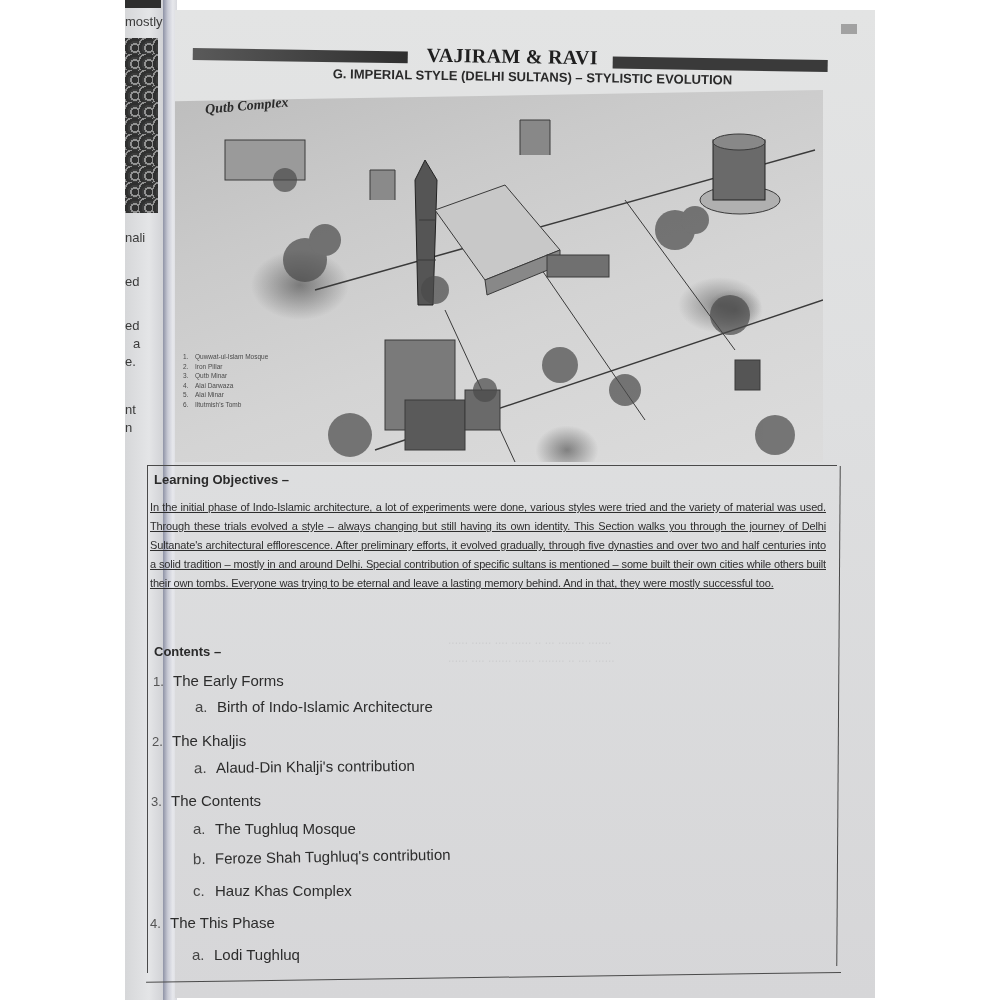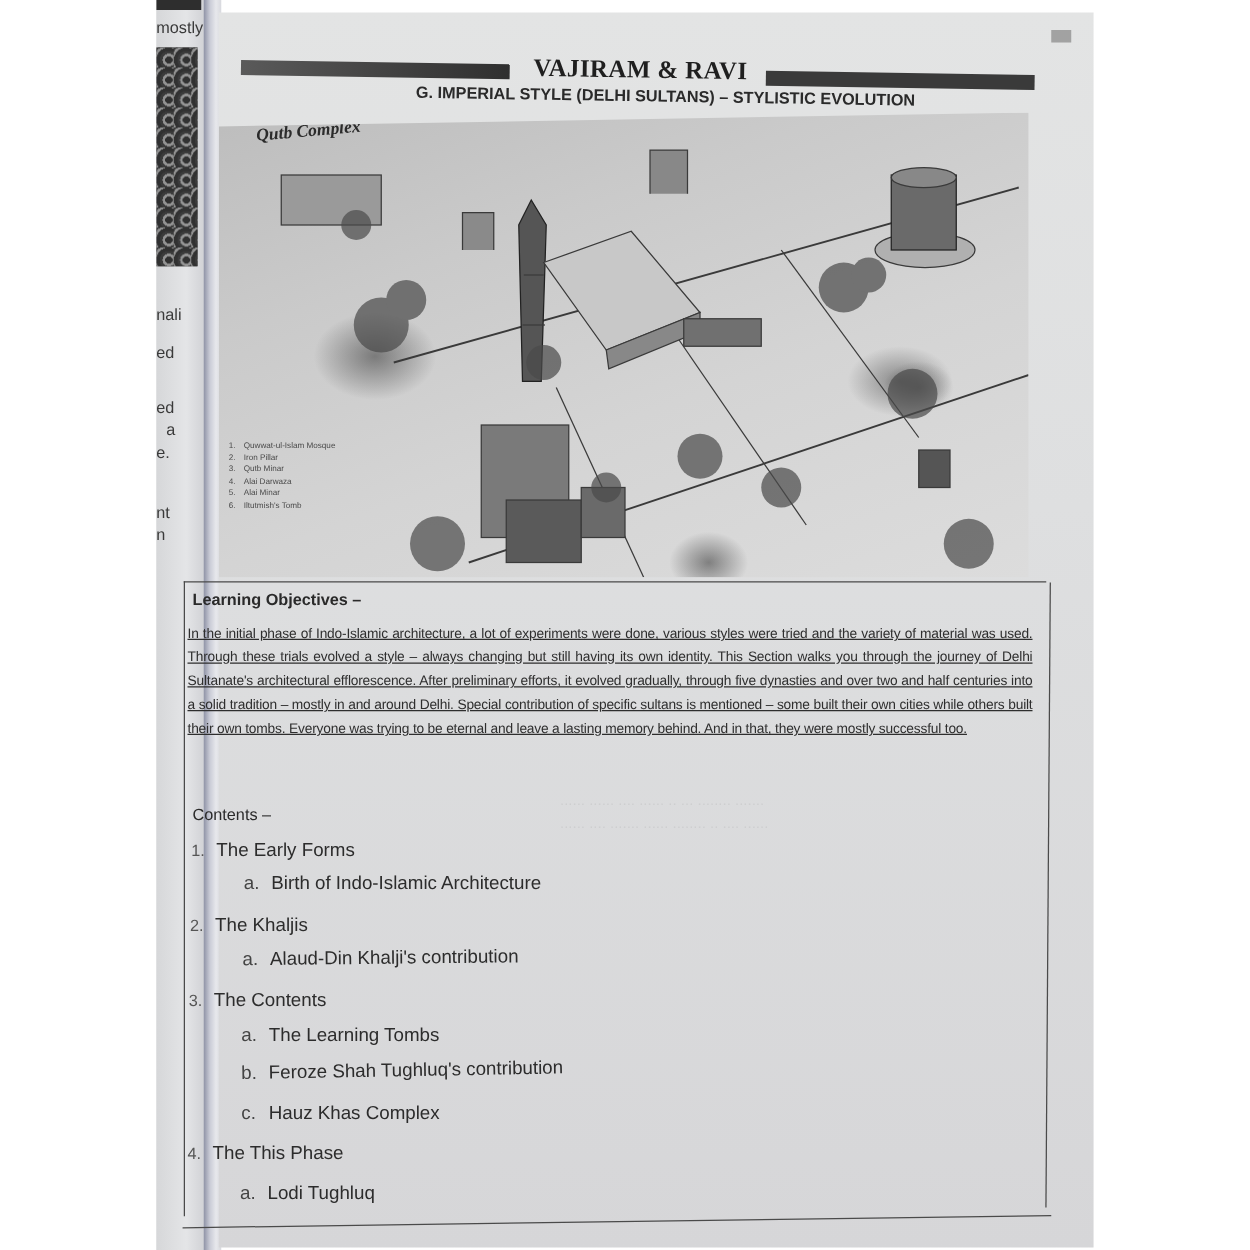--- a/index.html
+++ b/index.html
@@ -77,40 +77,40 @@
     }
     .box .right-edge { position: absolute; right: -2px; top: 0; width: 1.3px; height: 500px; background: #4a4a4a; transform: rotate(0.4deg); }
     .box .bottom-edge {
       position: absolute; left: -2px; bottom: 0; width: 695px; height: 1.3px; background: #4a4a4a; transform: rotate(-0.8deg); transform-origin: right;
     }
     .obj-heading { position: absolute; left: 6px; top: 6px; font-weight: bold; font-size: 13px; color: #2a2a2a; }
     .obj-text {
       position: absolute; left: 2px; top: 32px; width: 676px;
       font-size: 11px; line-height: 19px; color: #2e2e2e; text-align: justify; letter-spacing: -0.15px; text-decoration: underline;
     }
-    .contents-heading { position: absolute; left: 6px; top: 178px; font-weight: normal; font-size: 13px; color: #2a2a2a; }
+    .contents-heading { position: absolute; left: 6px; top: 178px; font-weight: bold; font-size: 13px; color: #2a2a2a; }
     .toc { position: absolute; left: 2px; top: 204px; width: 500px; }
     .toc .item { position: absolute; left: 0; font-size: 15px; color: #2c2c2c; white-space: nowrap; }
     .toc .item .n { display: inline-block; width: 20px; font-size: 13px; color: #555; }
     .toc .sub { position: absolute; font-size: 15px; color: #2c2c2c; white-space: nowrap; }
     .toc .sub .n { display: inline-block; width: 22px; color: #444; }
 
     
     .bleed { position: absolute; color: rgba(60,60,60,.08); font-size: 12px; line-height: 18px; white-space: pre; }
 
     .right-bg { position: absolute; left: 875px; top: 0; width: 125px; height: 1000px; background: #ffffff; }
   </style>
 </head>
 <body>
 
 <div class="left-page">
   <div class="bar-top"></div>
   <span class="frag" style="top:14px;">mostly</span>
   <div class="ornament"></div>
-  <span class="frag" style="top:244px;">nali</span>
+  <span class="frag" style="top:230px;">nali</span>
   <span class="frag" style="top:274px;">ed</span>
   <span class="frag" style="top:318px;">ed</span>
   <span class="frag" style="top:336px; left:8px;">a</span>
   <span class="frag" style="top:354px;">e.</span>
   <span class="frag" style="top:402px;">nt</span>
   <span class="frag" style="top:420px;">n</span>
 </div>
 <div class="gutter"></div>
 
 <div class="page">
@@ -221,21 +221,21 @@
       <div class="item" style="top:62px; left:2px;">
         <span class="n">2.</span><span>The Khaljis</span>
       </div>
       <div class="sub" style="top:88px; left:44px; transform: rotate(-0.6deg);">
         <span class="n">a.</span><span>Alaud-Din Khalji's contribution</span>
       </div>
       <div class="item" style="top:122px; left:1px;">
         <span class="n">3.</span><span>The Contents</span>
       </div>
       <div class="sub" style="top:150px; left:43px;">
-        <span class="n">a.</span><span>The Learning Tombs</span>
+        <span class="n">a.</span><span>The Tughluq Mosque</span>
       </div>
       <div class="sub" style="top:178px; left:43px; transform: rotate(-1deg);">
         <span class="n">b.</span><span>Feroze Shah Tughluq's contribution</span>
       </div>
       <div class="sub" style="top:212px; left:43px;">
         <span class="n">c.</span><span>Hauz Khas Complex</span>
       </div>
       <div class="item" style="top:244px; left:0px;">
         <span class="n">4.</span><span>The This Phase</span>
       </div>

